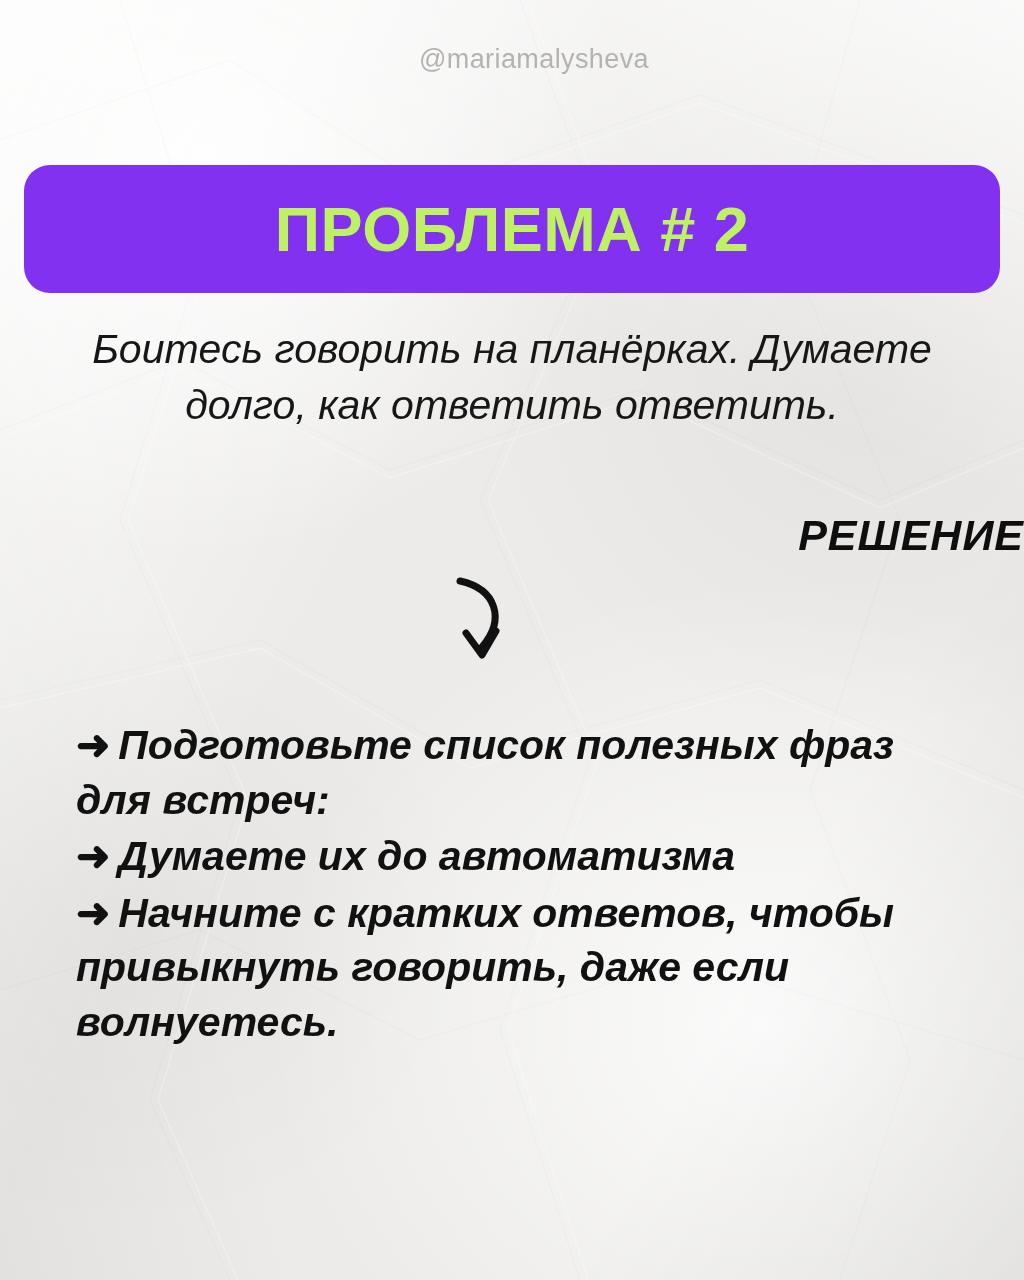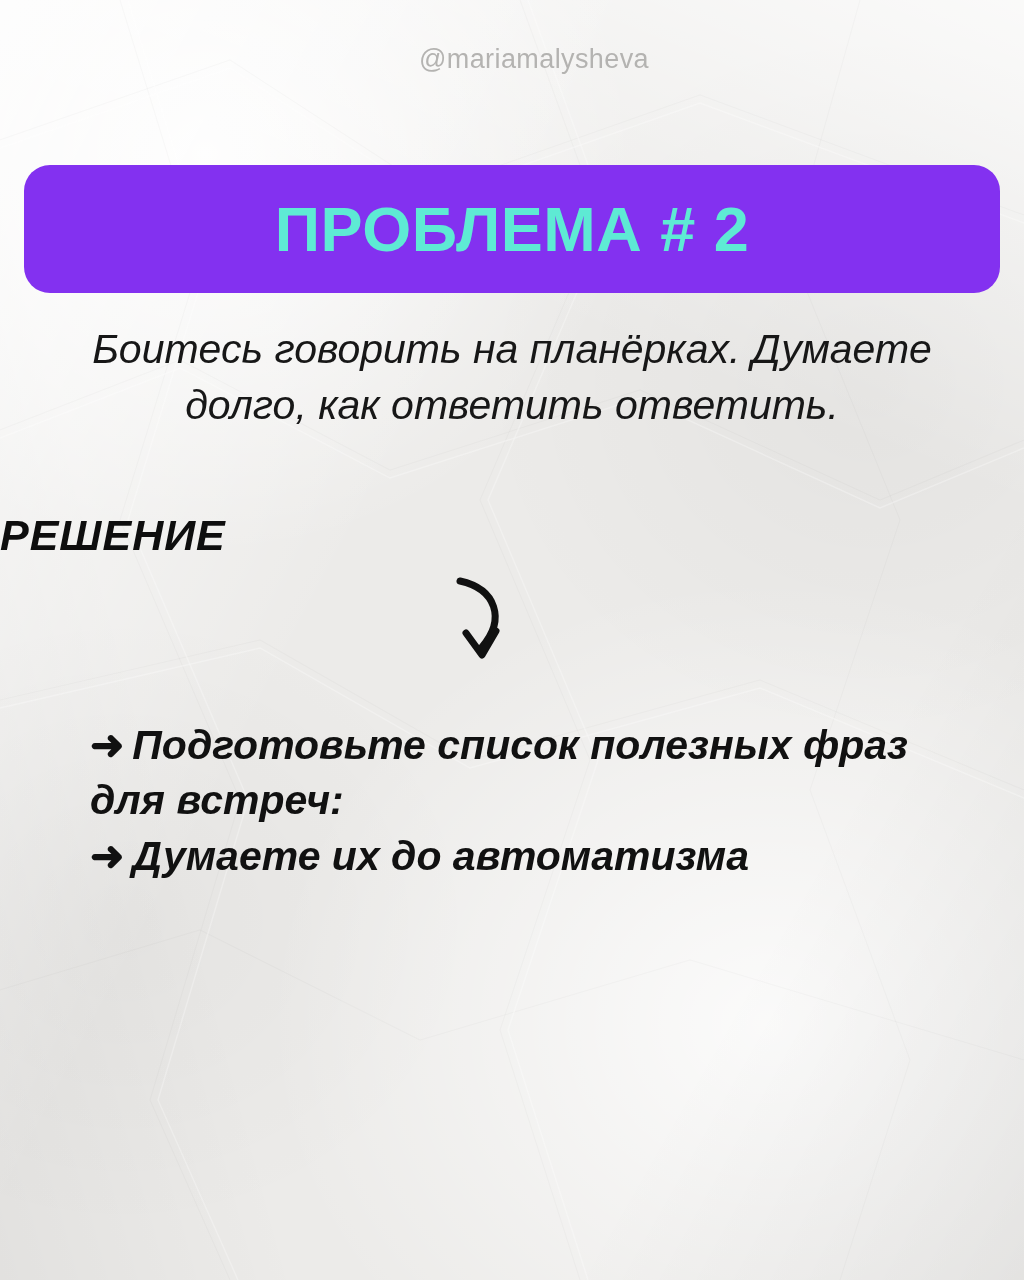--- a/index.html
+++ b/index.html
@@ -60,21 +60,21 @@
     left: 24px;
     width: 976px;
     height: 128px;
     background: #8331f0;
     border-radius: 26px;
     display: flex;
     align-items: center;
     justify-content: center;
   }
   .banner-title {
-    color: #5eead4;
+    color: #bef264;
     font-size: 63px;
     font-weight: bold;
     letter-spacing: 0.5px;
     font-family: "Liberation Sans", sans-serif;
     white-space: nowrap;
   }
 
   
   .problem {
     position: absolute;
@@ -88,21 +88,21 @@
     color: #171717;
     font-family: "Liberation Sans", sans-serif;
   }
 
   
   .solution-label {
     position: absolute;
     top: 511px;
     left: 0;
     width: 100%;
-    text-align: left;
+    text-align: right;
     font-size: 43px;
     font-weight: bold;
     font-style: italic;
     letter-spacing: 1px;
     color: #0e0e0e;
     font-family: "Liberation Sans", sans-serif;
   }
 
   
   .arrow {
@@ -120,21 +120,21 @@
     left: 76px;
     width: 890px;
     font-size: 41px;
     font-weight: bold;
     font-style: italic;
     line-height: 1.33;
     color: #111111;
     font-family: "Liberation Sans", sans-serif;
   }
   .bullets p {
-    margin: 0 0 2px 14px;
+    margin: 0 0 2px 0;
   }
   .arrow-glyph {
     font-style: normal;
     font-weight: bold;
     margin-right: 8px;
   }
 </style>
 </head>
 <body>
 
@@ -174,15 +174,18 @@
     <path d="M46 58 L62 80 L76 56" fill="none" stroke="#111" stroke-width="7" stroke-linecap="round" stroke-linejoin="round"></path>
   </svg>
 
   <div class="bullets">
     <p>
       <span class="arrow-glyph">➜</span><span>Подготовьте список полезных фраз для встреч:</span>
     </p>
     <p>
       <span class="arrow-glyph">➜</span><span>Думаете их до автоматизма</span>
     </p>
+    <p>
+      <span class="arrow-glyph">➜</span><span>Начните с кратких ответов, чтобы привыкнуть говорить, даже если волнуетесь.</span>
+    </p>
   </div>
 
 </div>
 
 </body></html>

